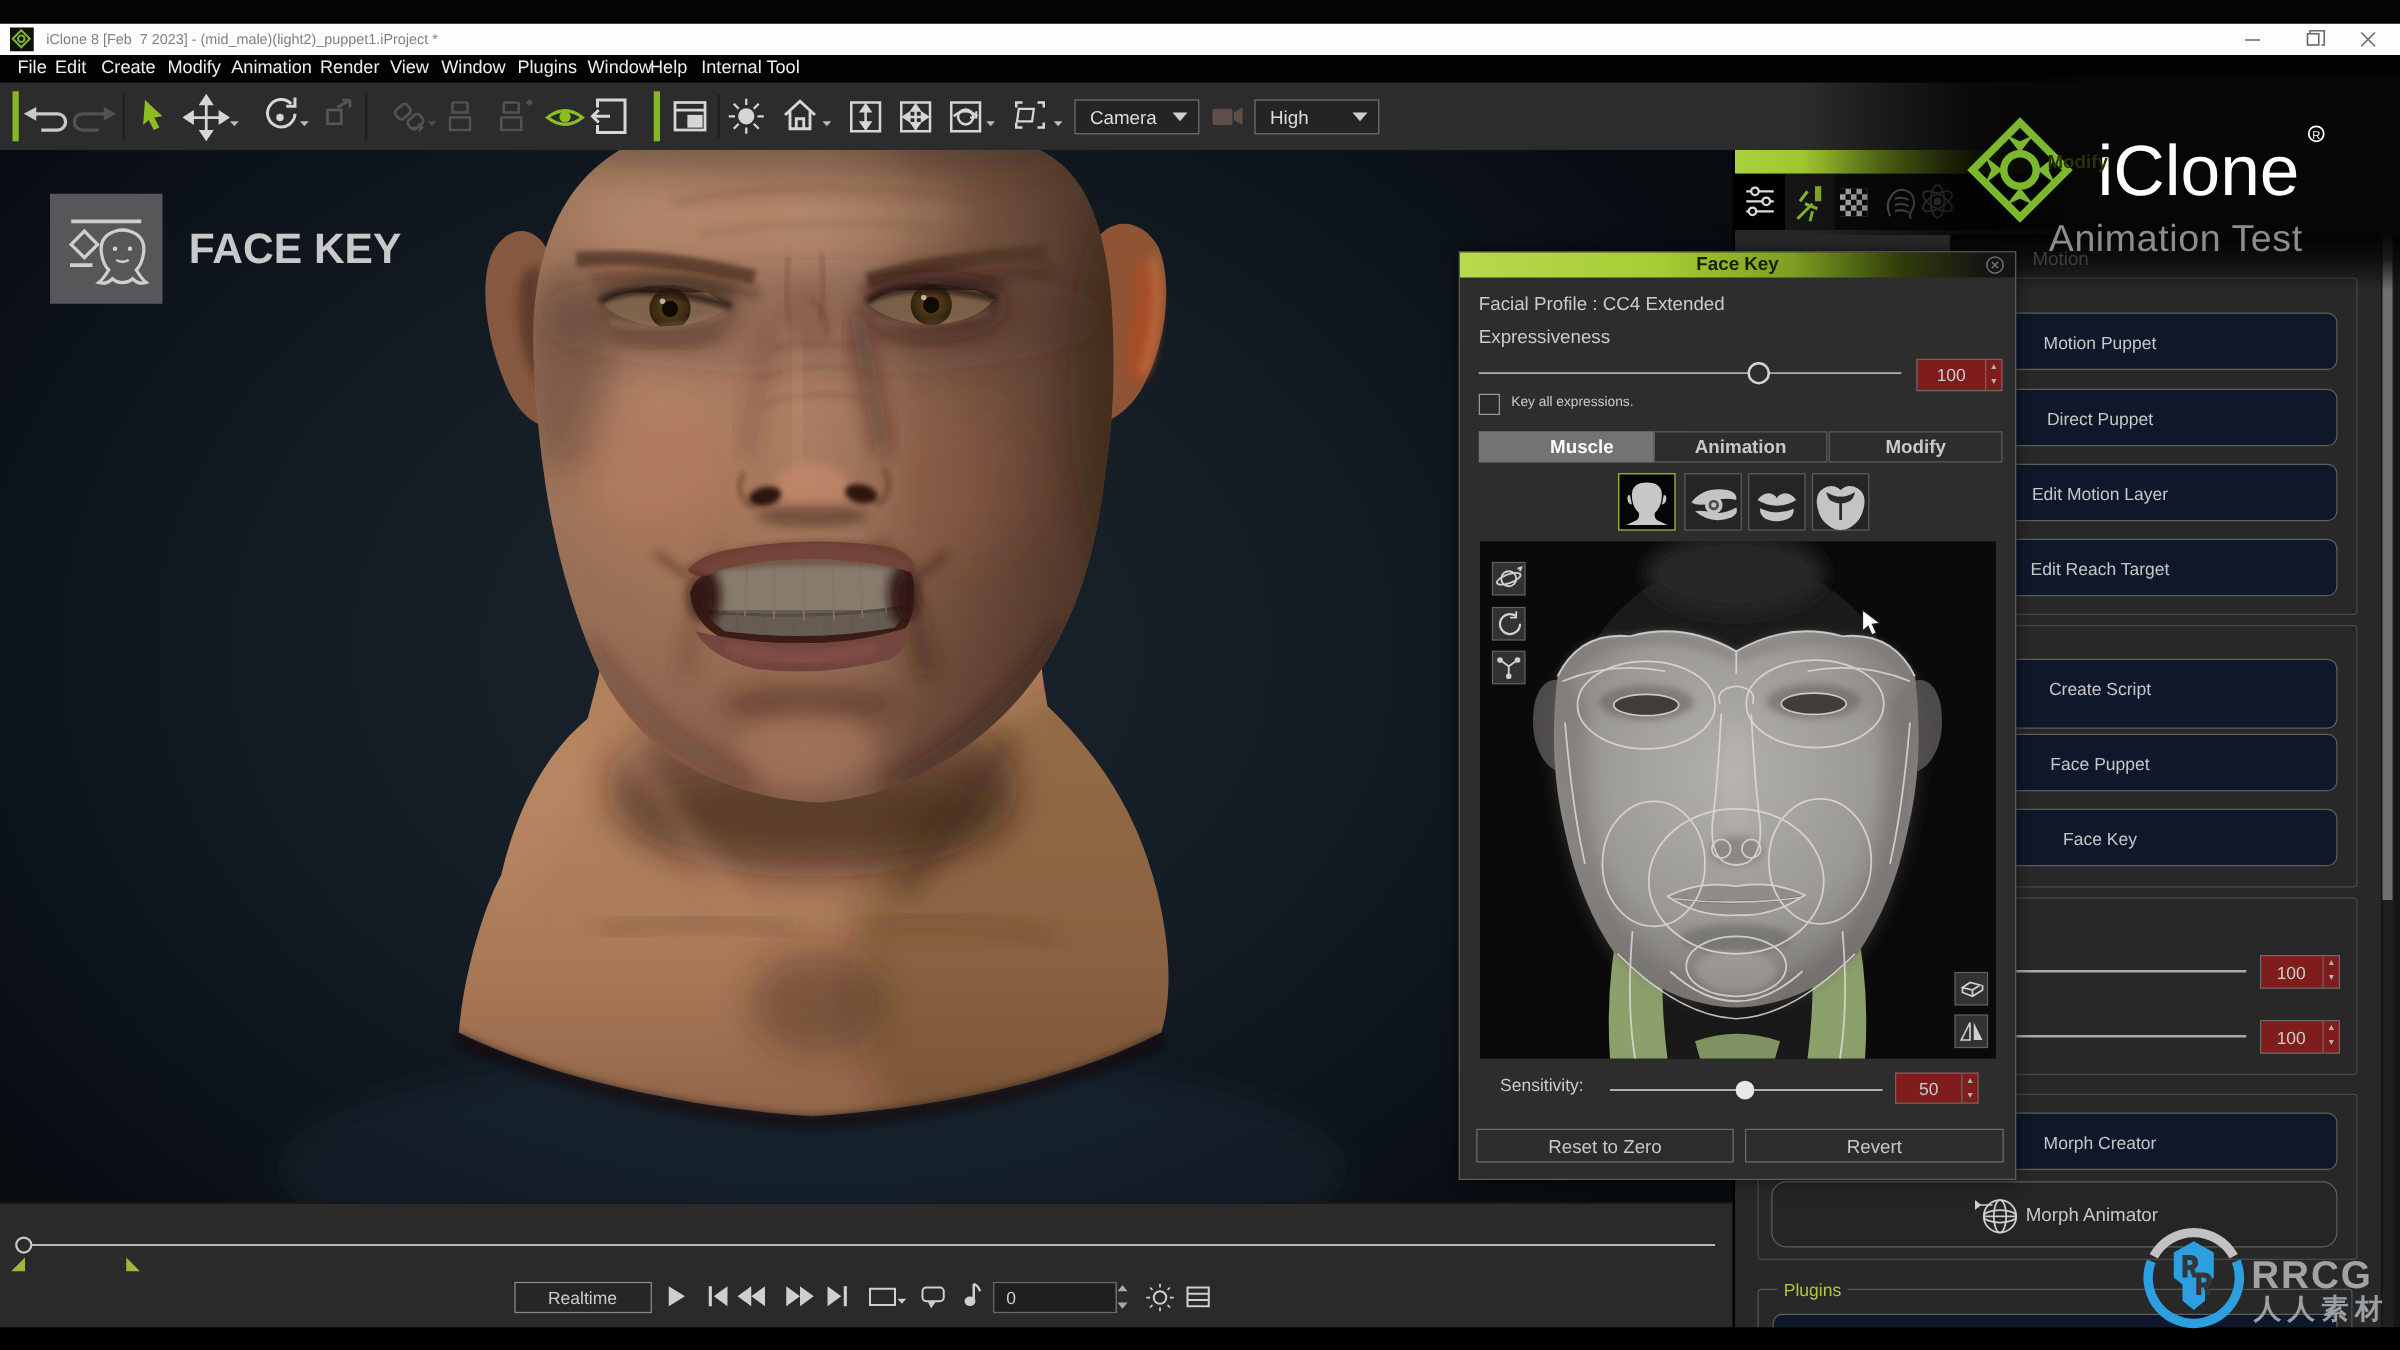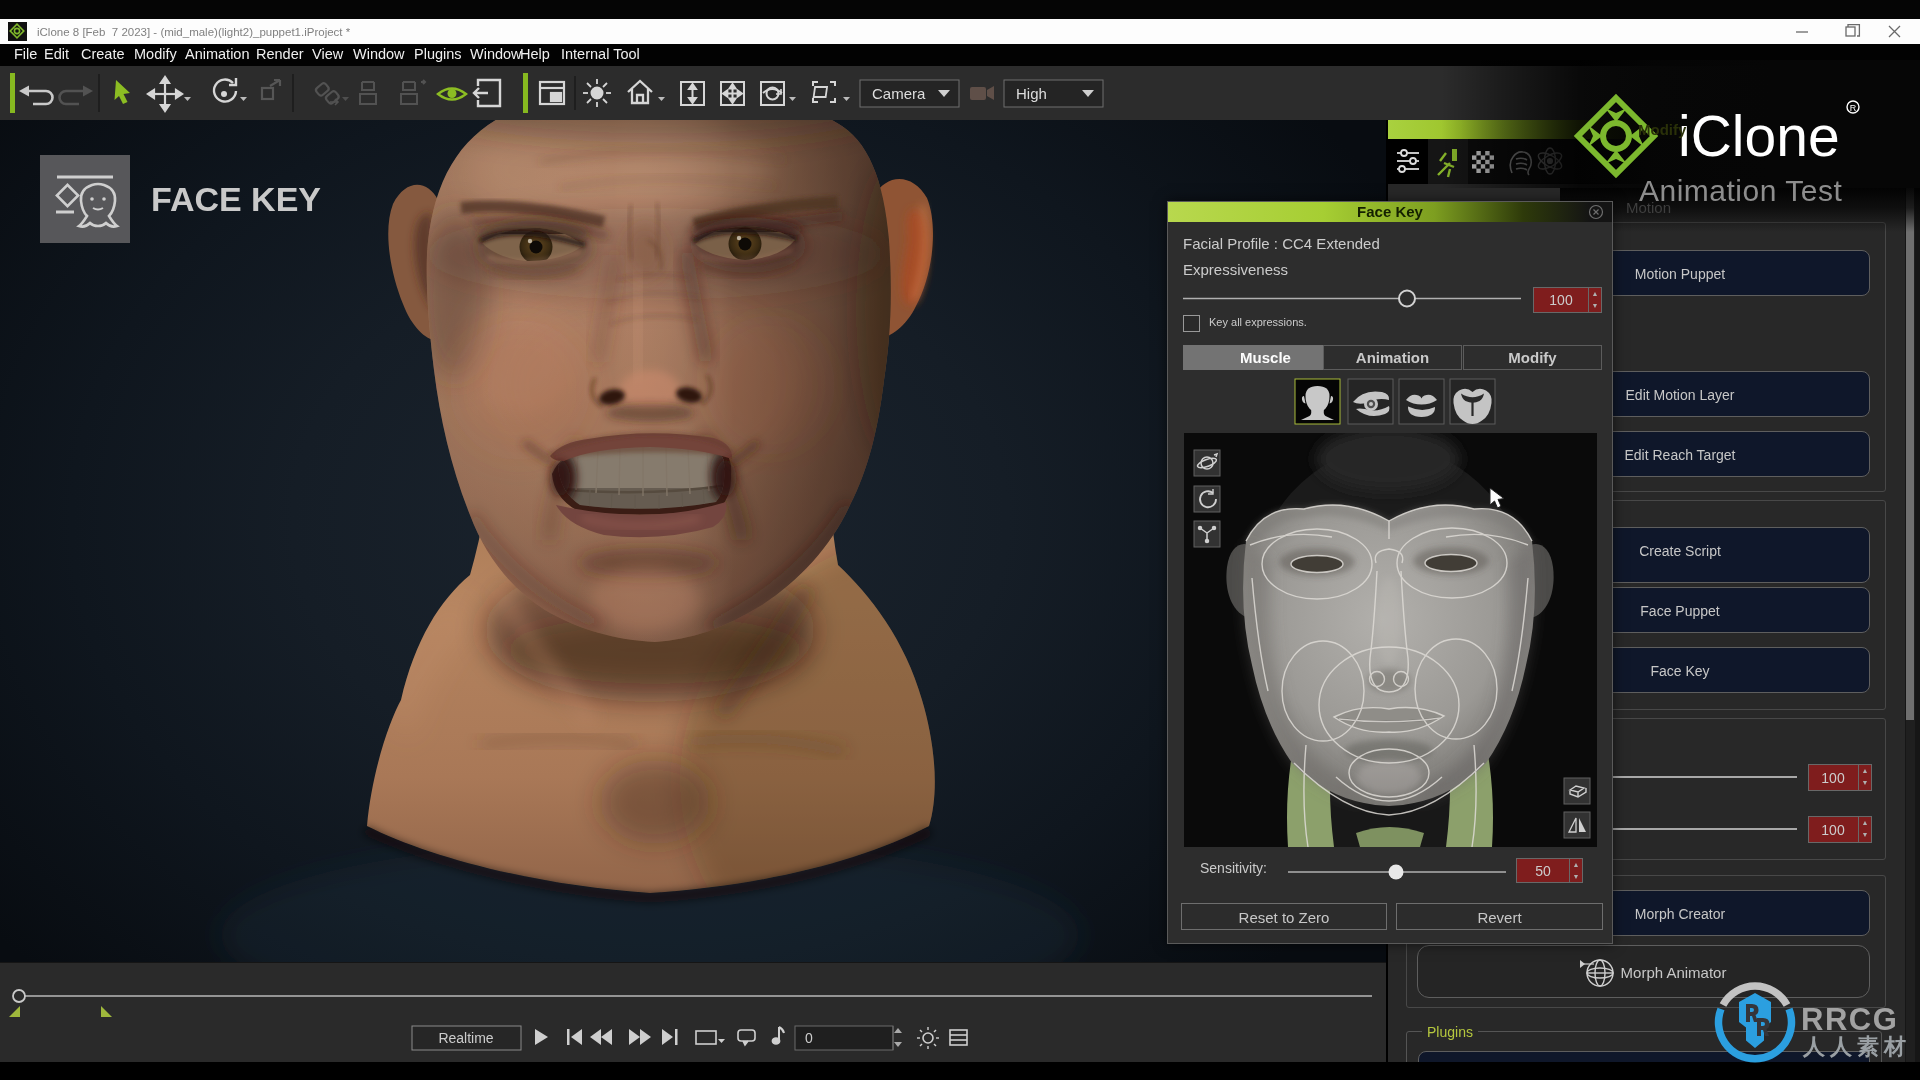--- a/index.html
+++ b/index.html
@@ -487,20 +487,21 @@
         <ellipse cx="162" cy="22" rx="13" ry="5.5" transform="rotate(30 162 22)"></ellipse>
         <ellipse cx="162" cy="22" rx="13" ry="5.5" transform="rotate(-30 162 22)"></ellipse>
         <ellipse cx="162" cy="22" rx="13" ry="5.5" transform="rotate(90 162 22)"></ellipse>
         <circle cx="162" cy="22" r="2.4" fill="#8a8a8a"></circle>
       </g>
     </svg>
   </div>
   <div class="abs" style="left:238px;top:79px;font-size:15px;color:#3e3e3e;z-index:3;">Motion</div>
   <div class="gbox" style="left:18px;top:102px;width:480px;height:270px;"></div>
   <div class="btn" style="left:102px;top:130px;width:380px;height:46px;line-height:46px;font-size:14px;">Motion Puppet</div>
+  <div class="btn" style="left:102px;top:191px;width:380px;height:46px;line-height:46px;font-size:14px;">Direct Puppet</div>
   <div class="btn" style="left:102px;top:251px;width:380px;height:46px;line-height:46px;font-size:14px;">Edit Motion Layer</div>
   <div class="btn" style="left:102px;top:311px;width:380px;height:46px;line-height:46px;font-size:14px;">Edit Reach Target</div>
   <div class="gbox" style="left:18px;top:380px;width:480px;height:210px;"></div>
   <div class="btn" style="left:102px;top:407px;width:380px;height:56px;line-height:46px;font-size:14px;">Create Script</div>
   <div class="btn" style="left:102px;top:467px;width:380px;height:46px;line-height:46px;font-size:14px;">Face Puppet</div>
   <div class="btn" style="left:102px;top:527px;width:380px;height:46px;line-height:46px;font-size:14px;">Face Key</div>
   <div class="gbox" style="left:18px;top:598px;width:480px;height:142px;"></div>
   <div class="abs" style="left:172px;top:656px;width:237px;height:1.5px;background:#a8a8a8;"></div>
   <div class="spin" style="left:420px;top:644px;width:64px;height:27px;">
     <span class="abs" style="left:0;right:14px;top:5px;text-align:center;">100</span>

